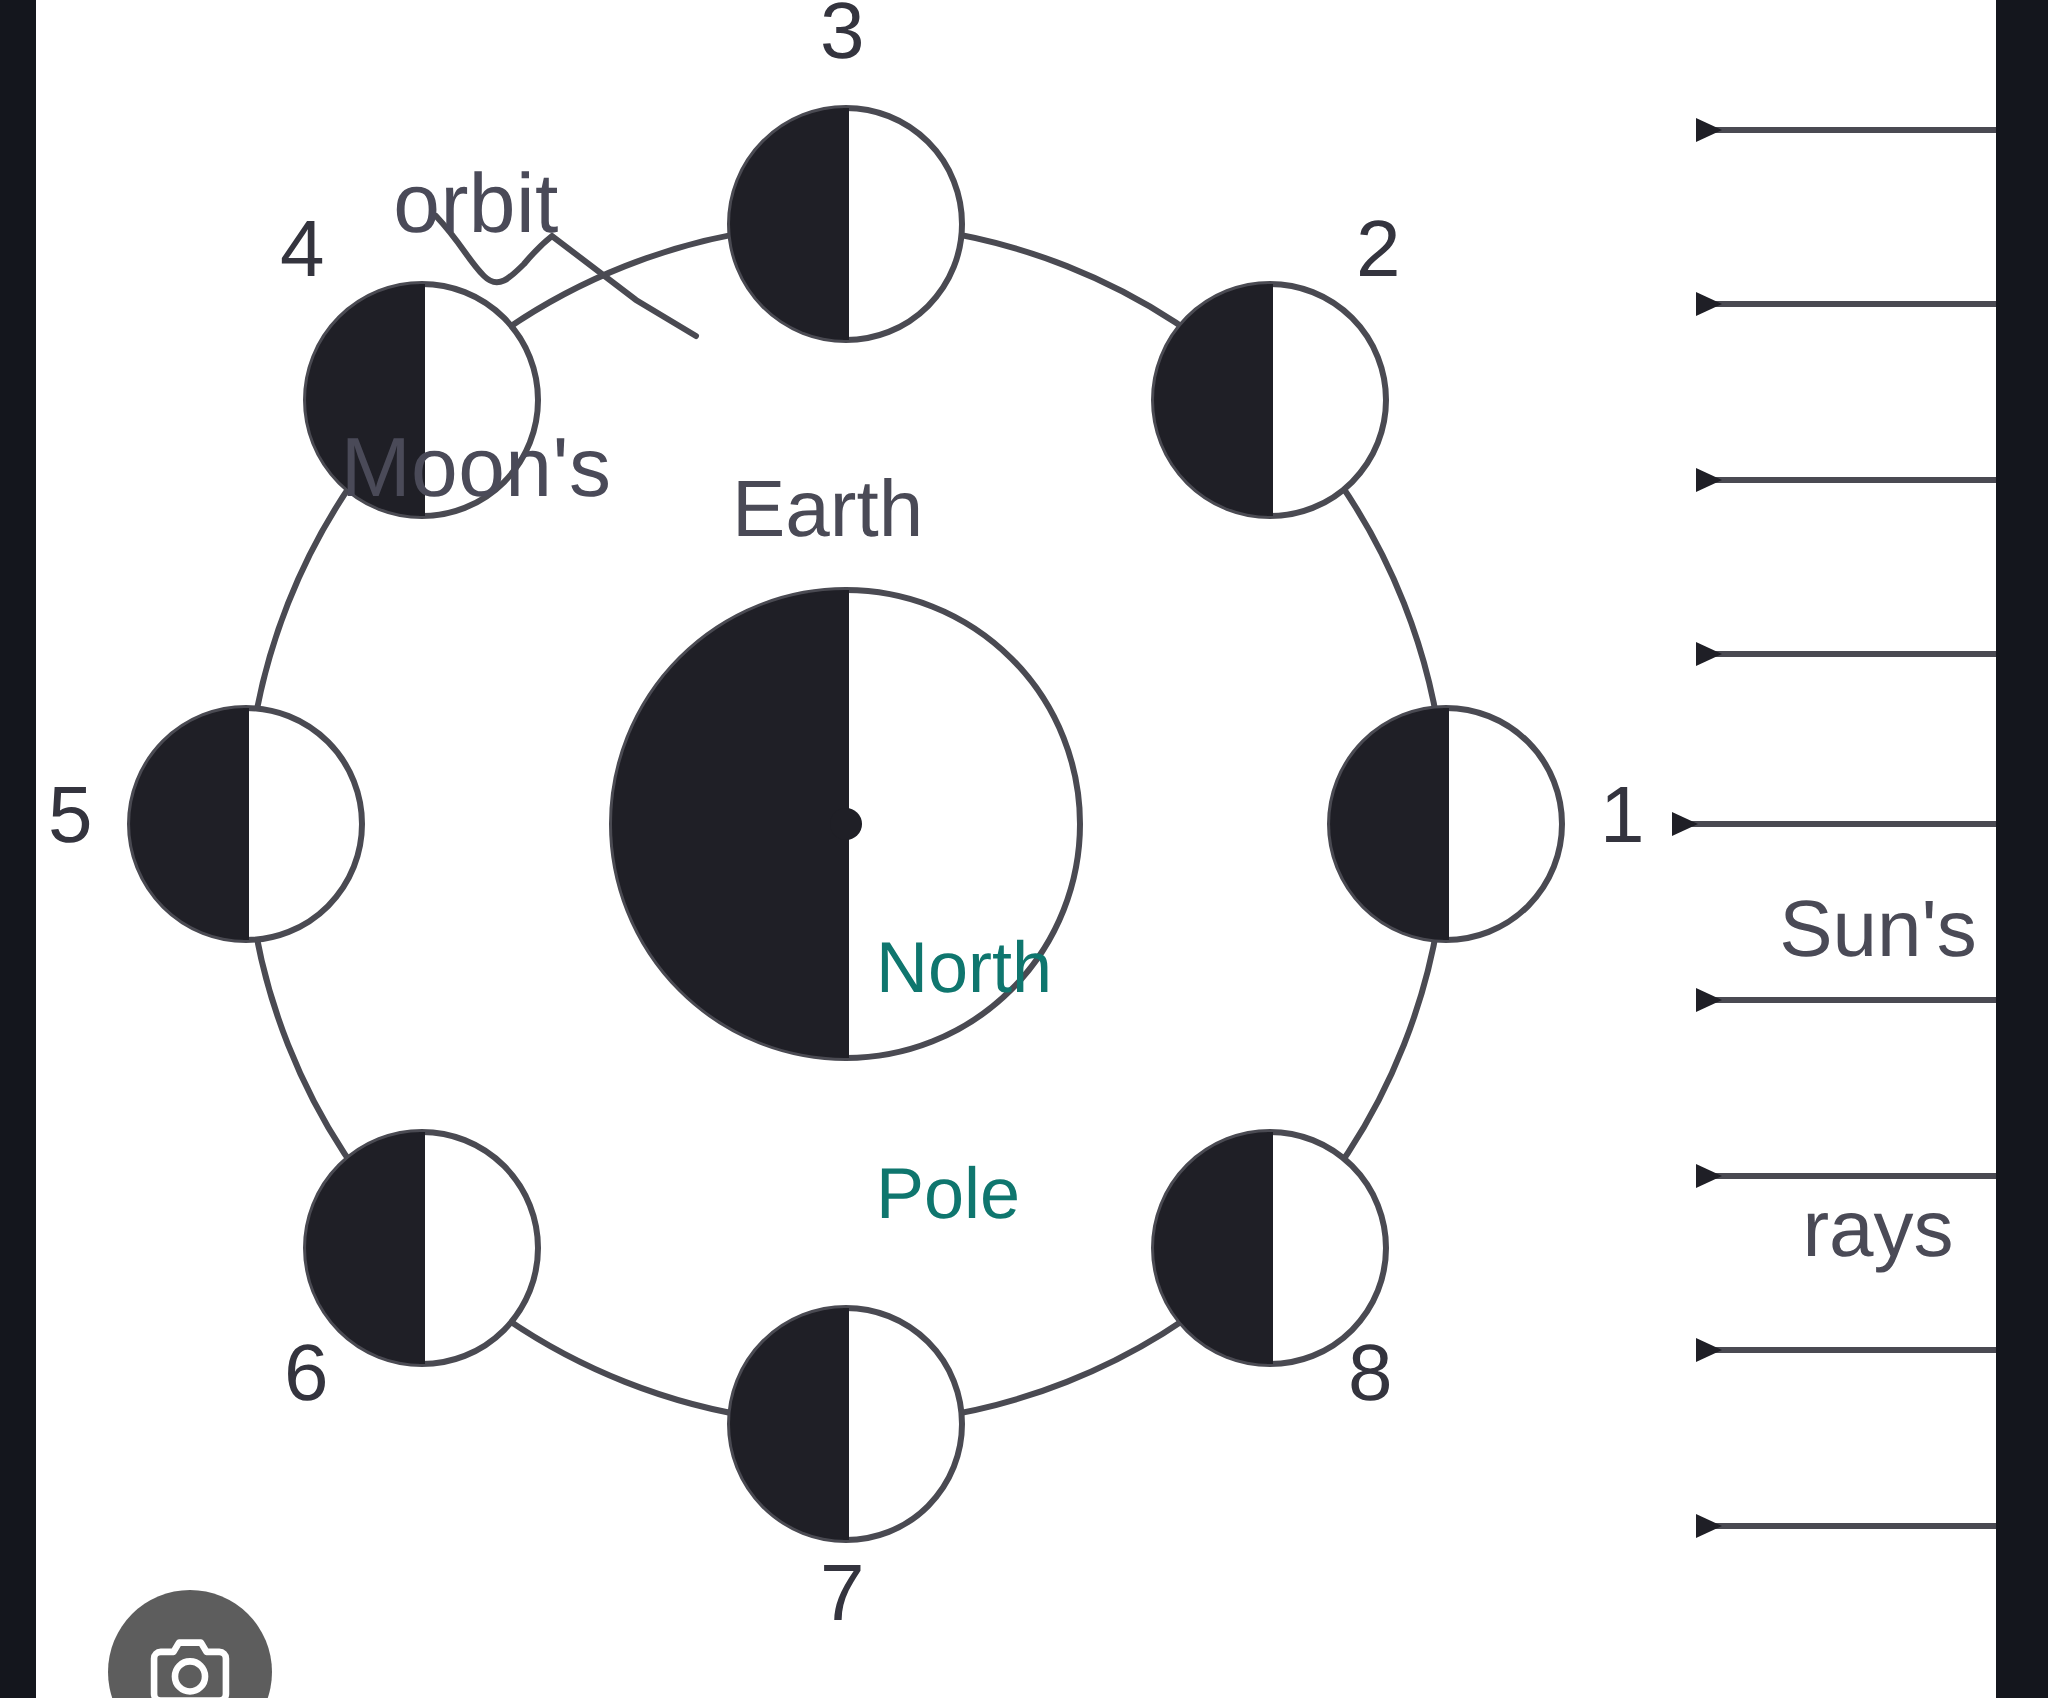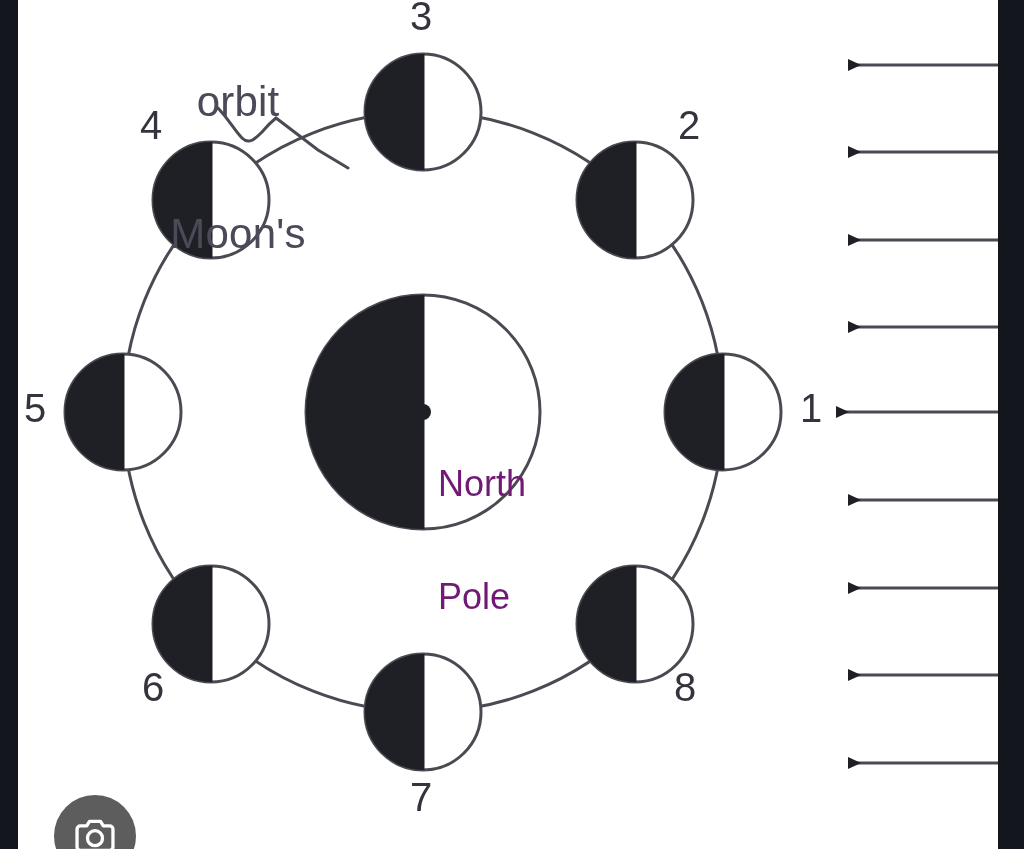--- a/index.html
+++ b/index.html
@@ -46,21 +46,21 @@
     font-size: 40px;
     font-weight: 400;
     color: #34343e;
   }
   .big {
     font-size: 40px;
     color: #4a4a56;
   }
   .mid {
     font-size: 36px;
-    color: #701a75;
+    color: #0f766e;
   }
   .orbit-label {
     font-size: 42px;
     color: #4a4a58;
     text-align: center;
     letter-spacing: .2px;
   }
   #camera-btn {
     position: absolute;
     left: 36px;
@@ -175,35 +175,40 @@
         <line x1="980" y1="675" x2="830" y2="675" marker-end="url(#arrowhead)"></line>
         <line x1="980" y1="763" x2="830" y2="763" marker-end="url(#arrowhead)"></line>
       </g>
     </svg>
 
     <div class="lbl orbit-label" style="left:110px; top:-8px; width:220px;">
       <div>orbit</div>
       <div>Moon's</div>
     </div>
 
+    <div class="lbl big" style="left:348px; top:234px;">Earth</div>
 
     <div class="lbl mid" style="left:420px; top:389px;">
       <div>North</div>
       <div>Pole</div>
     </div>
 
     <div class="lbl num" style="left:782px; top:387px;">1</div>
     <div class="lbl num" style="left:660px; top:104px;">2</div>
     <div class="lbl num" style="left:392px; top:-5px;">3</div>
     <div class="lbl num" style="left:122px; top:104px;">4</div>
     <div class="lbl num" style="left:6px; top:387px;">5</div>
     <div class="lbl num" style="left:124px; top:666px;">6</div>
     <div class="lbl num" style="left:392px; top:776px;">7</div>
     <div class="lbl num" style="left:656px; top:666px;">8</div>
 
+    <div class="lbl big" style="left:856px; top:360px; text-align:center; width:130px;">
+      <div style="position:relative; top:0px;">Sun's</div>
+      <div style="position:relative; top:24px;">rays</div>
+    </div>
 
     <div id="camera-btn">
       <svg width="44" height="44" viewBox="0 0 24 24">
         <path d="M9 4 L15 4 L16.5 6.5 L20 6.5 A1.8 1.8 0 0 1 21.8 8.3 L21.8 18 A1.8 1.8 0 0 1 20 19.8 L4 19.8 A1.8 1.8 0 0 1 2.2 18 L2.2 8.3 A1.8 1.8 0 0 1 4 6.5 L7.5 6.5 Z" fill="none" stroke="#ffffff" stroke-width="1.8" stroke-linejoin="round"></path>
         <circle cx="12" cy="13.2" r="4.1" fill="none" stroke="#ffffff" stroke-width="1.8"></circle>
       </svg>
     </div>
 
   </div>
 

